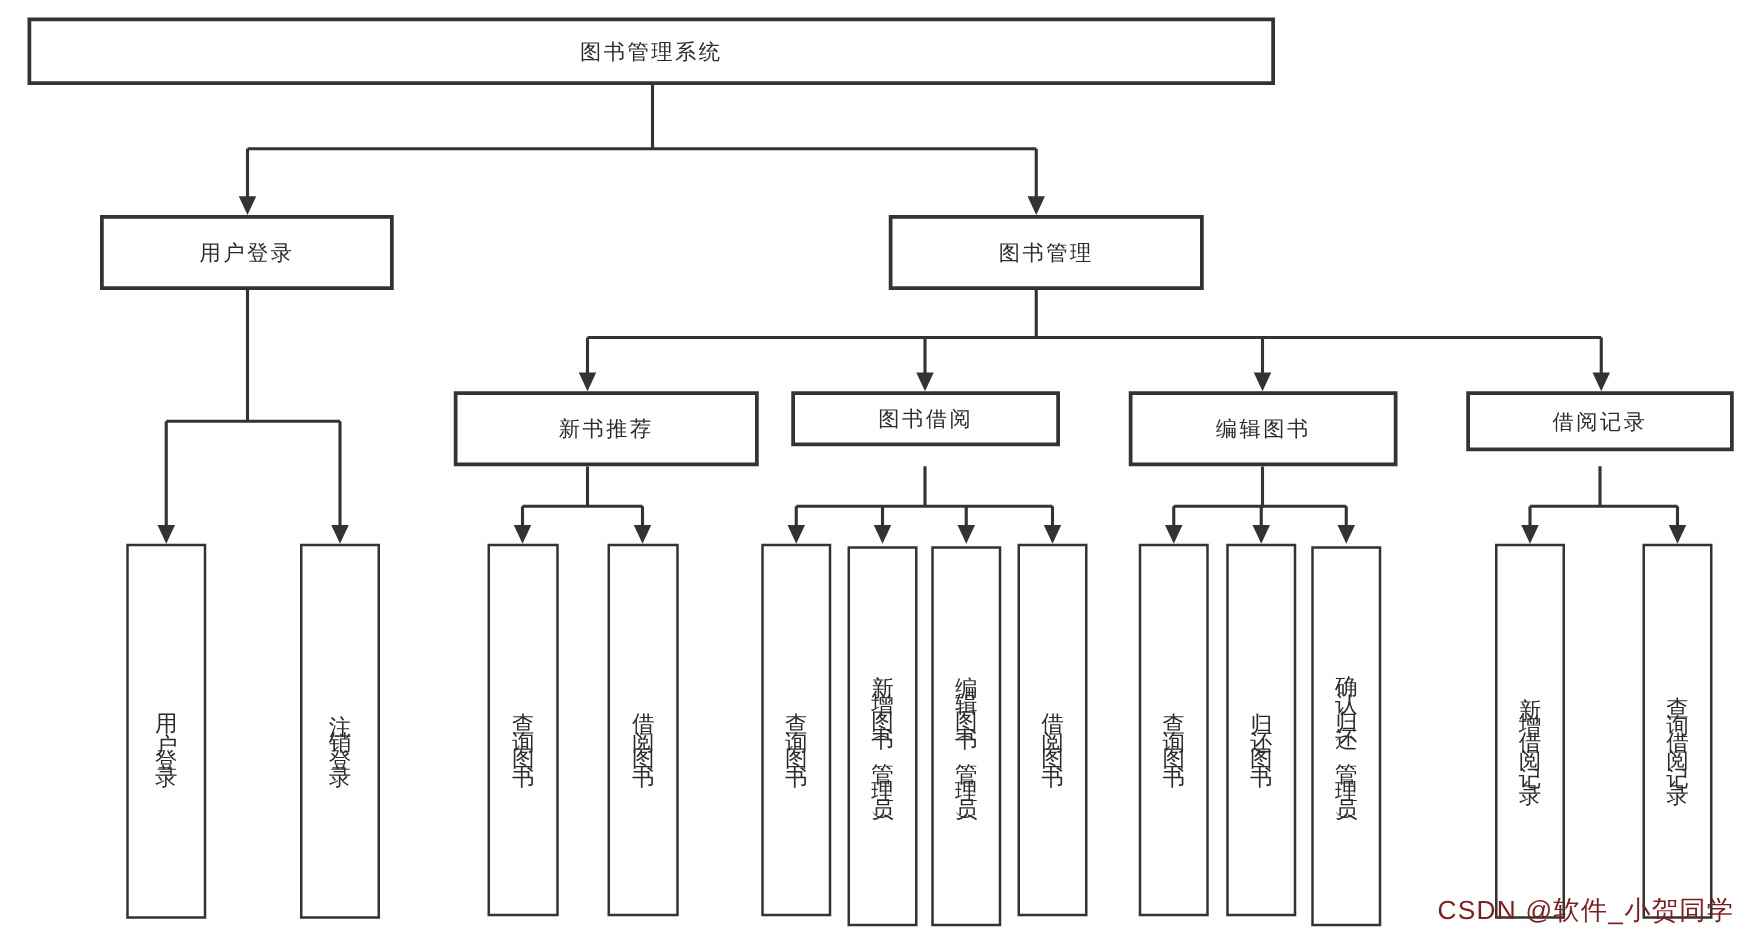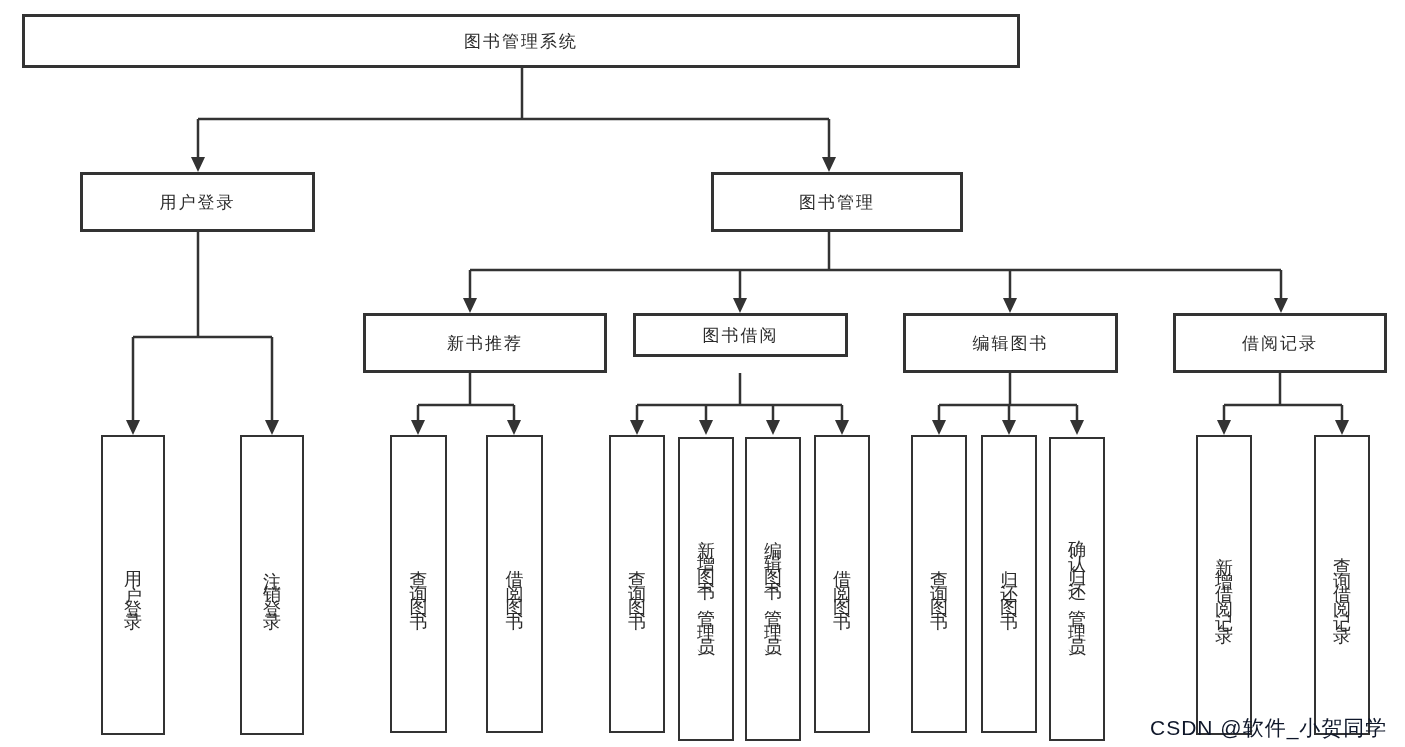--- a/index.html
+++ b/index.html
@@ -35,21 +35,21 @@
   .leaf span{
     writing-mode:vertical-rl;
     text-orientation:mixed;
     letter-spacing:14px;
     line-height:1;
   }
   .watermark{
     position:absolute;
     left:1150px;top:714px;
     font-size:21px;
-    color:#0f172a;
+    color:#7f1d1d;
     letter-spacing:1px;
     white-space:nowrap;
   }
 </style>
 </head>
 <body>
 
 <div class="stage">
 
   <svg class="connectors" viewBox="0 0 1405 747" xmlns="http://www.w3.org/2000/svg">
@@ -131,21 +131,21 @@
 
   <div class="node" style="left:363px;top:313px;width:244px;height:60px;">
     <span>新书推荐</span>
   </div>
   <div class="node" style="left:633px;top:313px;width:215px;height:44px;">
     <span>图书借阅</span>
   </div>
   <div class="node" style="left:903px;top:313px;width:215px;height:60px;">
     <span>编辑图书</span>
   </div>
-  <div class="node" style="left:1173px;top:313px;width:214px;height:60px;">
+  <div class="node" style="left:1173px;top:313px;width:214px;height:48px;">
     <span>借阅记录</span>
   </div>
 
   <div class="leaf" style="left:101px;top:435px;width:64px;height:300px;">
     <span>用户登录</span>
   </div>
   <div class="leaf" style="left:240px;top:435px;width:64px;height:300px;">
     <span>注销登录</span>
   </div>
 

